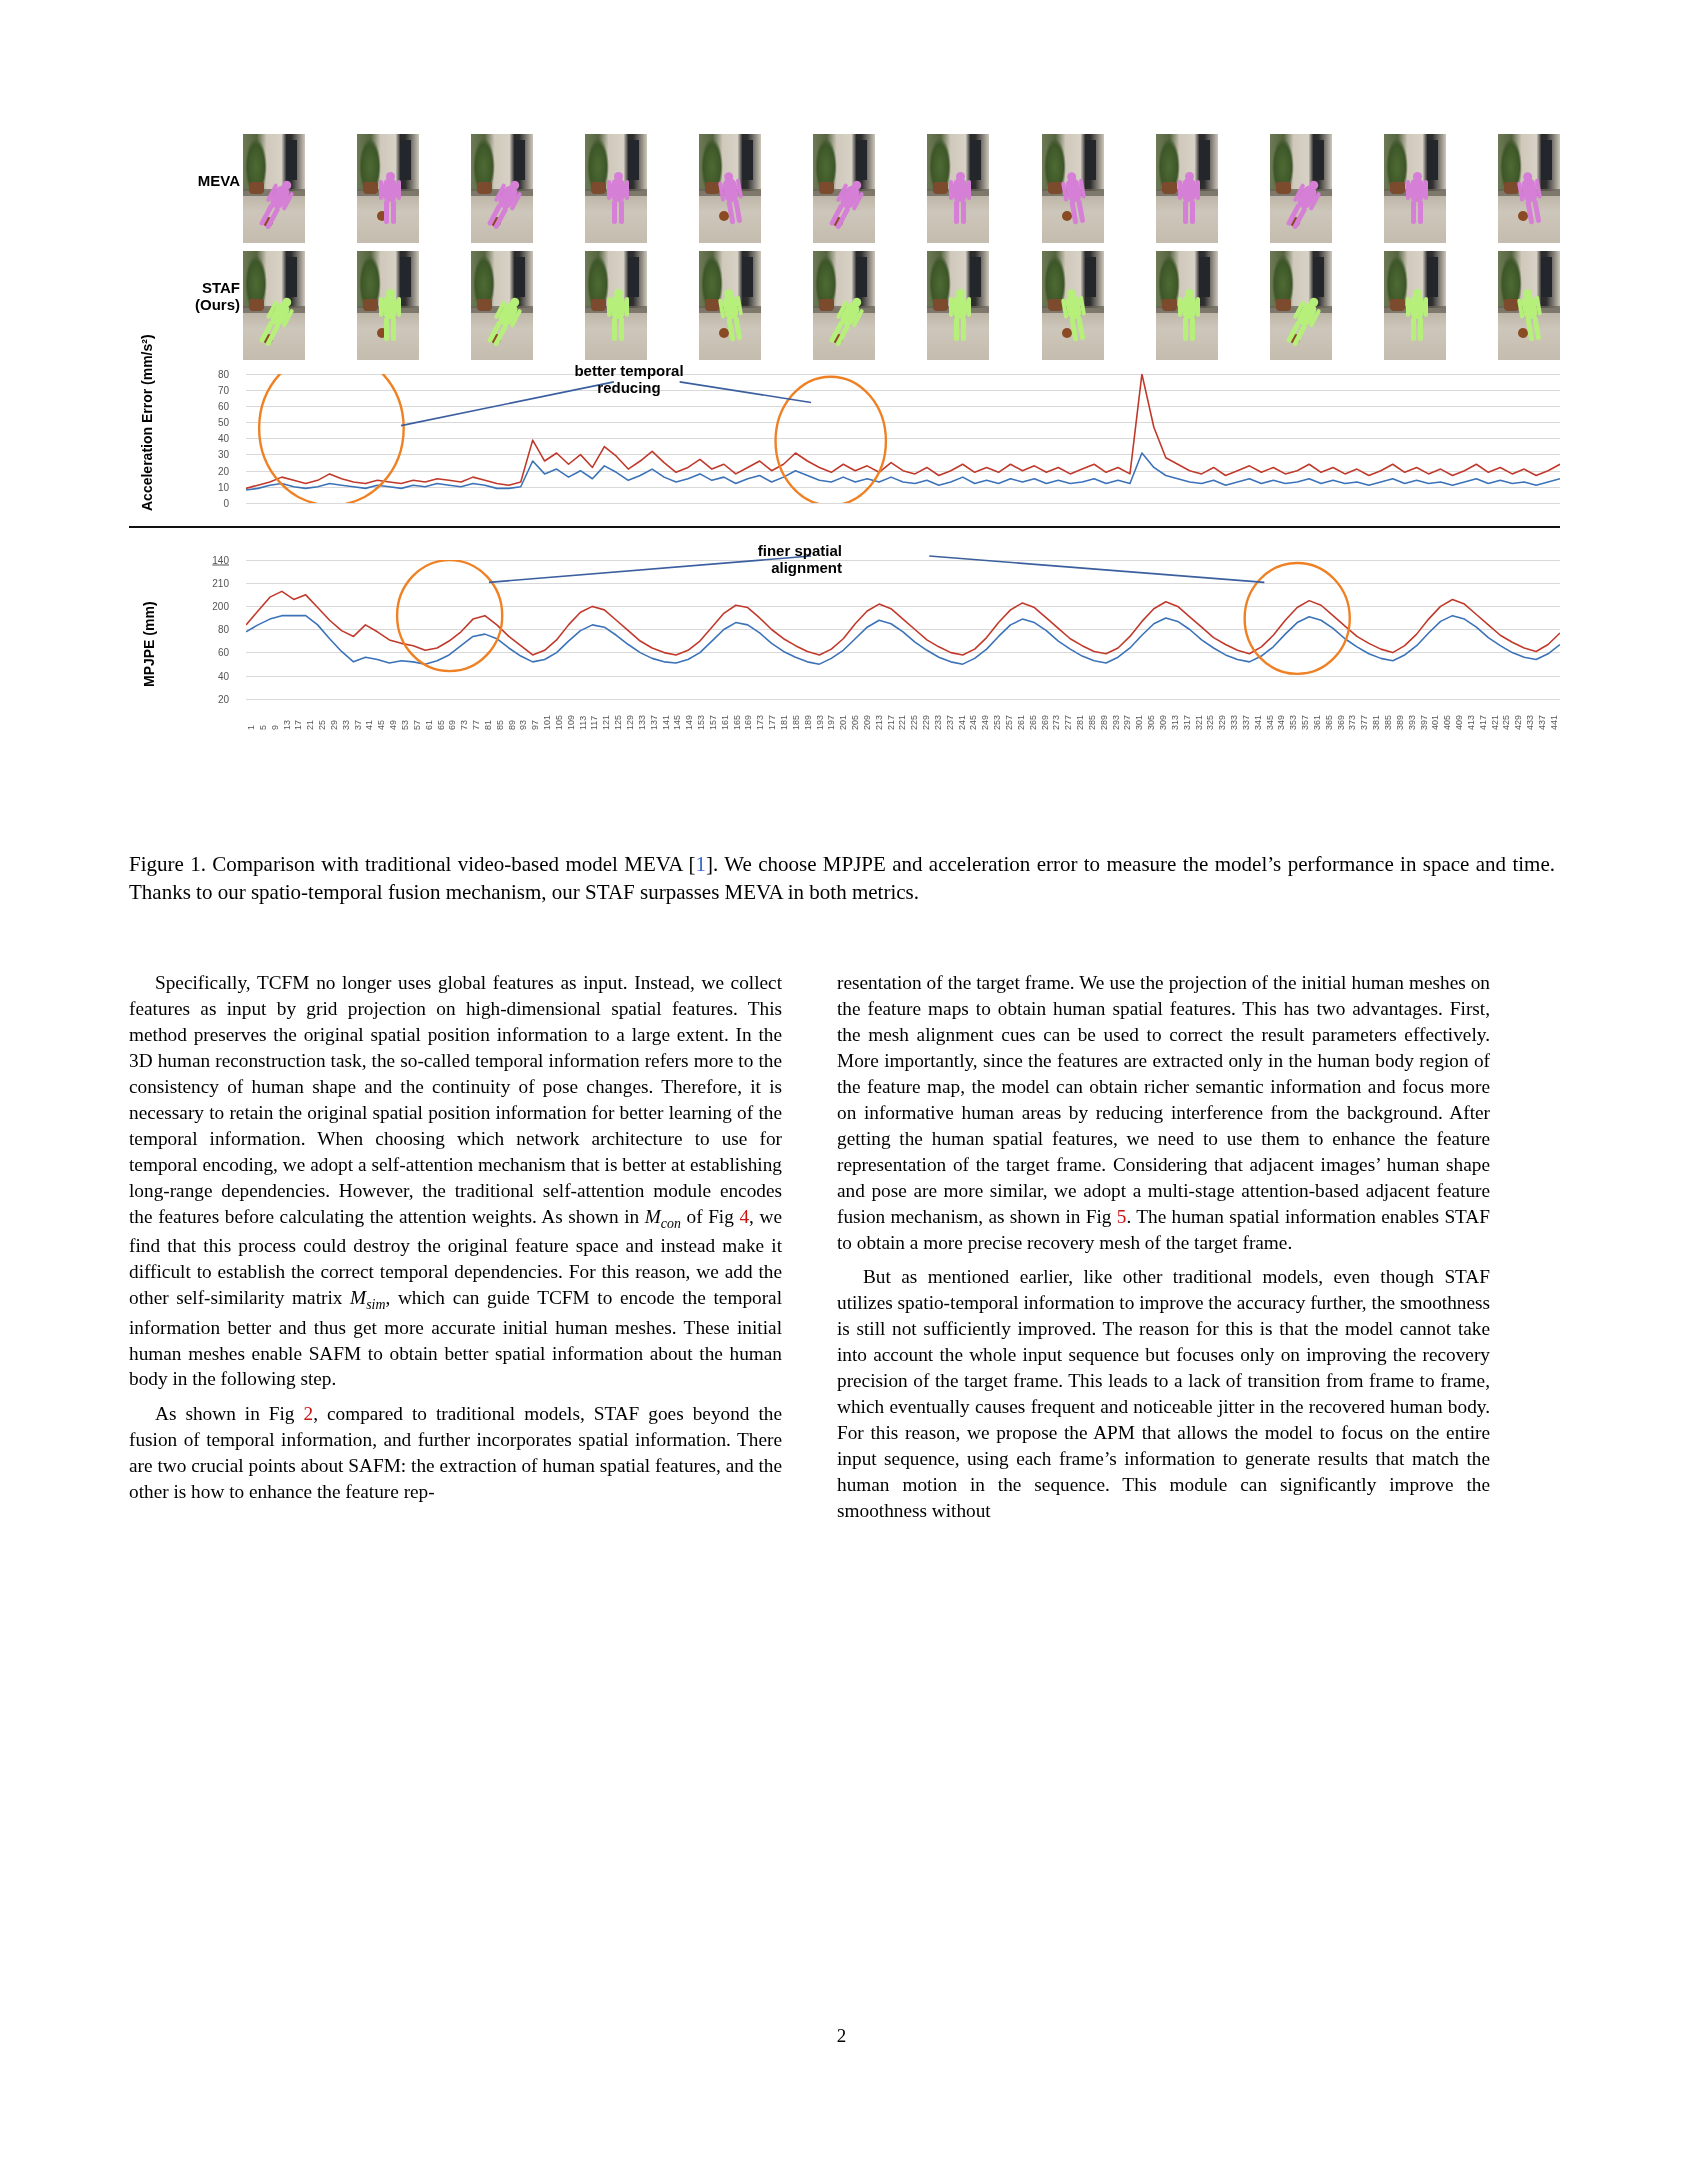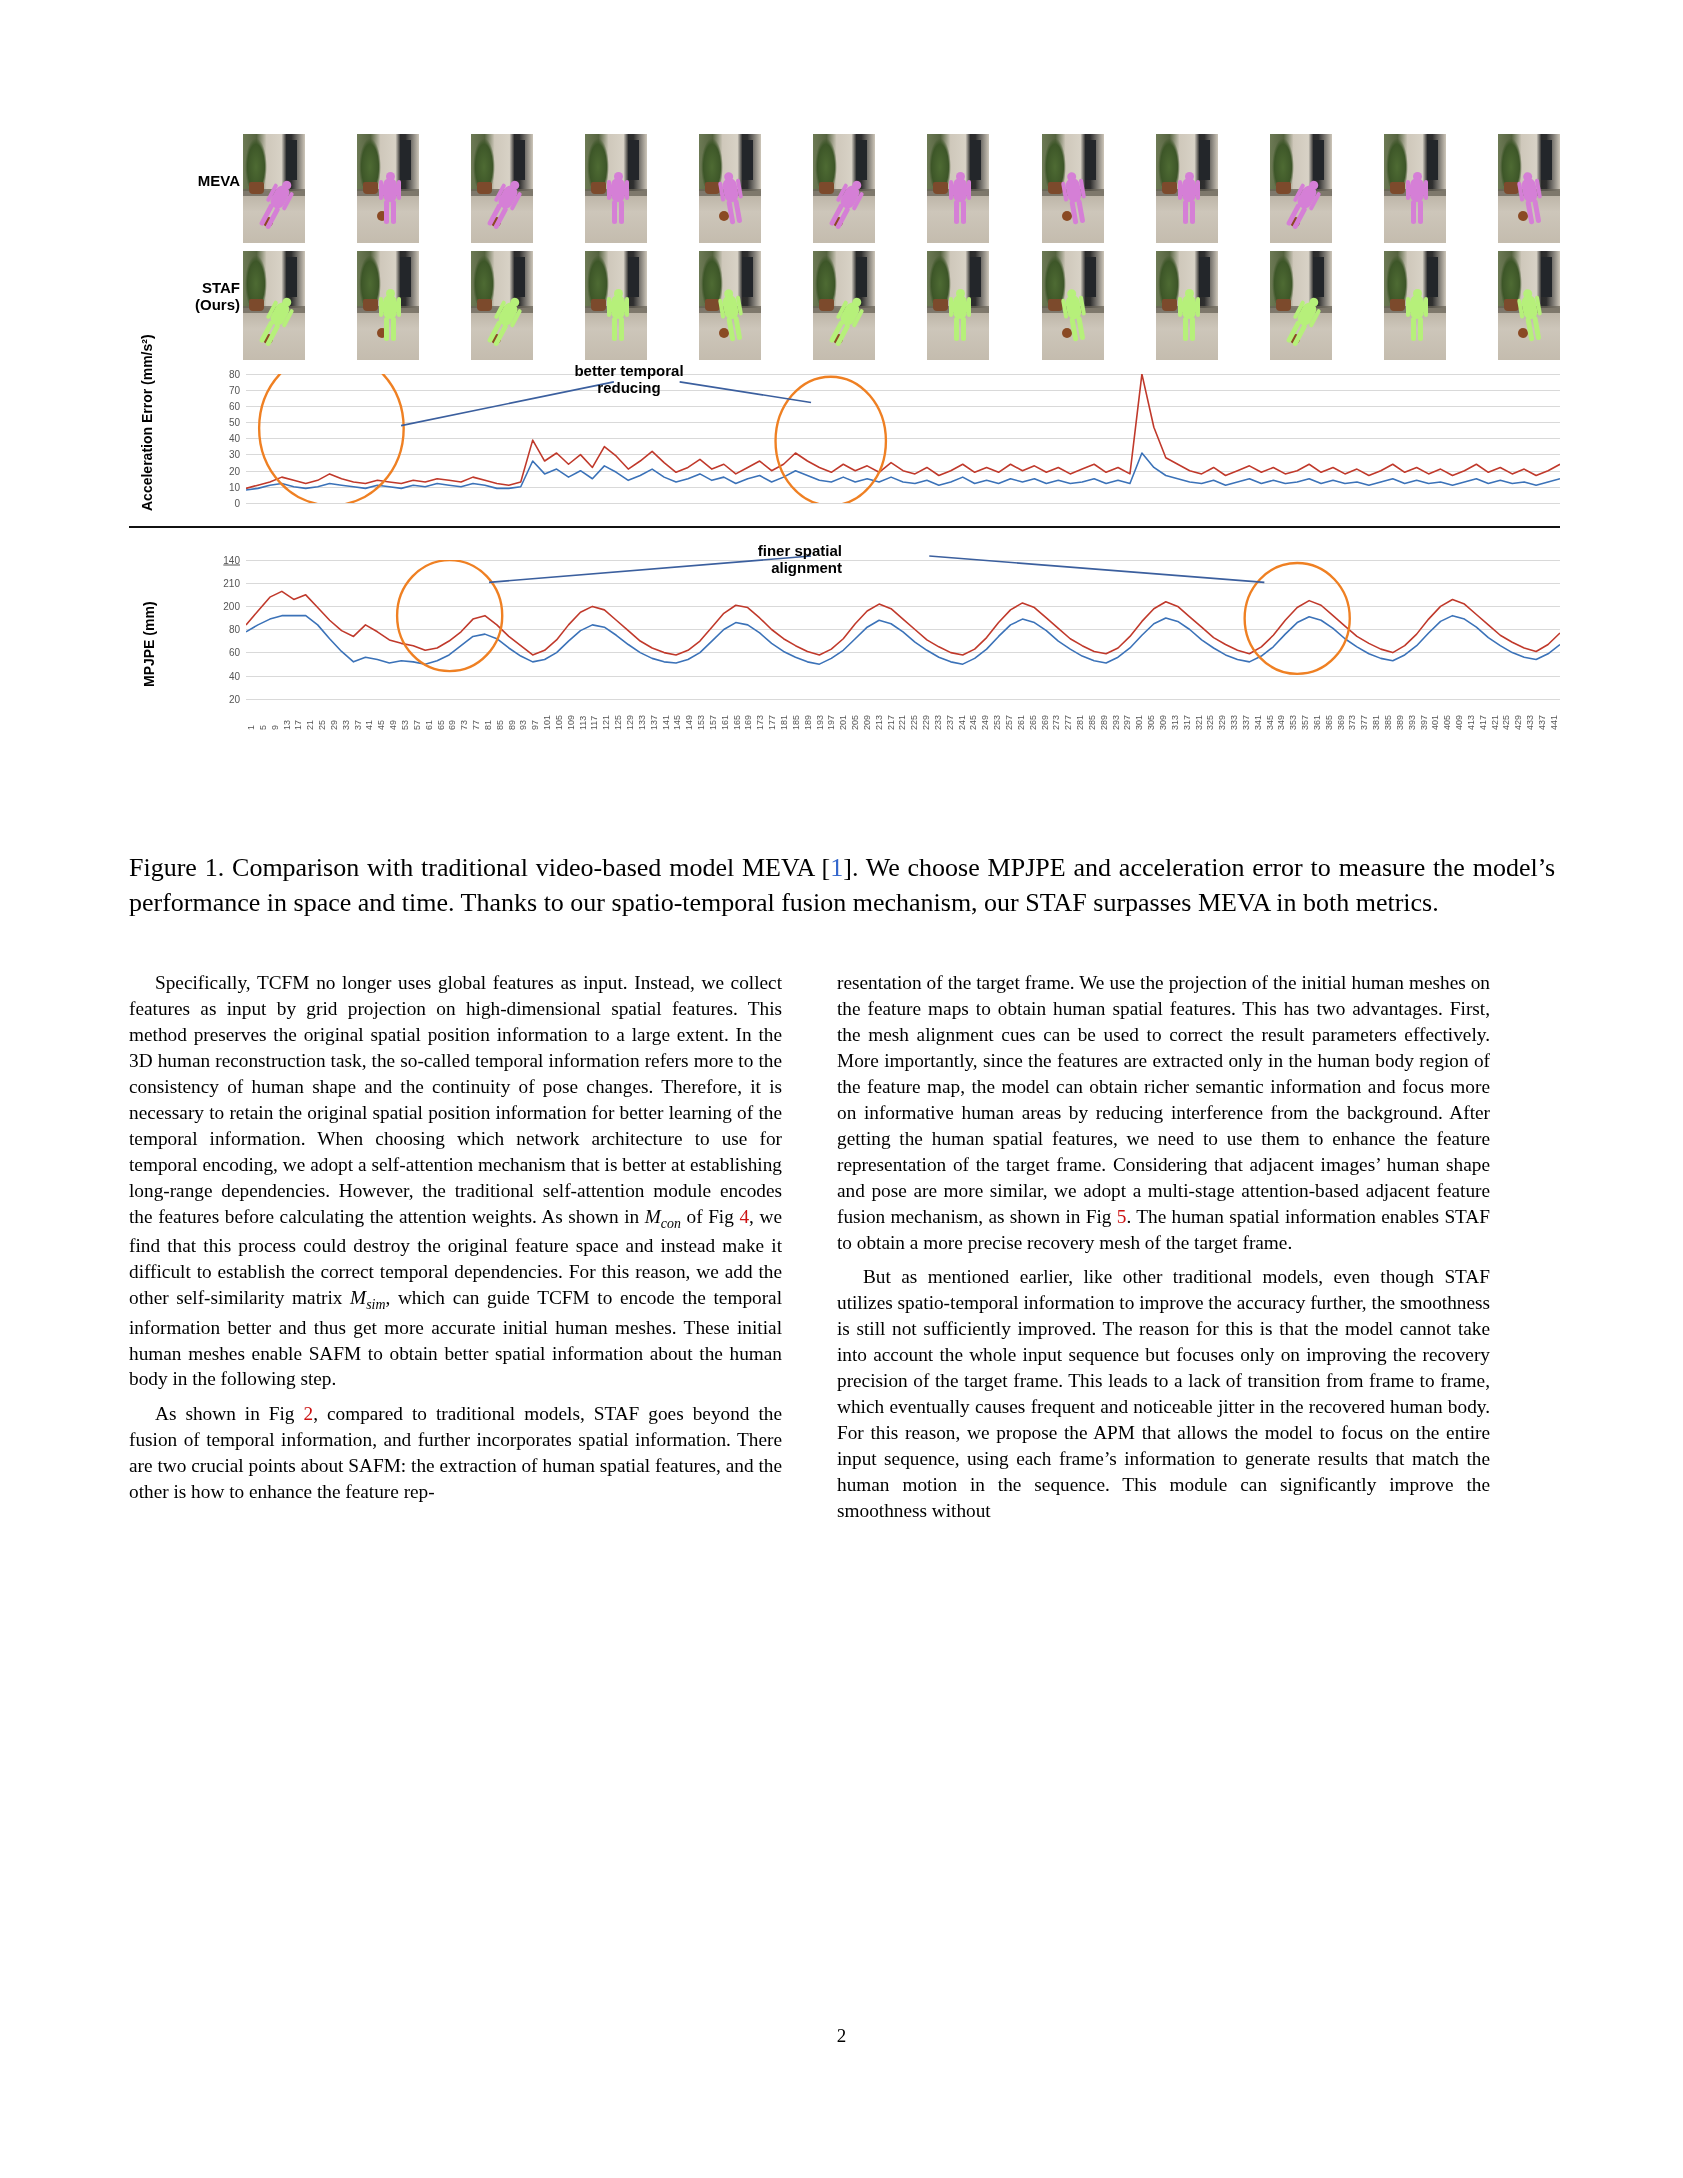--- a/index.html
+++ b/index.html
@@ -48,35 +48,35 @@
       font-family:"Liberation Sans", sans-serif; font-weight:bold; font-size:15px;
       line-height:1.15; color:#000; }
   .legend-line { position:absolute; height:4px; border-radius:2px; }
 
   
   .chart-block { position:relative; }
   .axis-title { position:absolute; font-family:"Liberation Sans", sans-serif;
       font-weight:bold; font-size:14px; color:#000;
       transform:rotate(-90deg); transform-origin:left top; white-space:nowrap; }
   .plot { position:absolute; background:#fff; }
-  .ylab { position:absolute; right:100%; margin-right:6px;
+  .ylab { position:absolute; right:100%; margin-right:17px;
       font-family:"Liberation Sans", sans-serif; font-size:10px; color:#555;
       transform:translateY(-50%); white-space:nowrap; }
   .gridline { position:absolute; left:0; right:0; height:1px; background:#d9d9d9; }
   .ann { position:absolute; font-family:"Liberation Sans", sans-serif;
       font-weight:bold; font-size:15px; text-align:center; line-height:1.15; color:#000; }
   .xticks { position:absolute; left:0; right:0; display:flex;
       justify-content:space-between; }
   .xtick { font-family:"Liberation Sans", sans-serif; font-size:9px; color:#555;
       writing-mode:vertical-rl; transform:rotate(180deg); }
   .sep { position:absolute; left:0; right:0; height:2px; background:#111; }
 
   
   .caption { position:absolute; left:129px; top:851px; width:1426px;
-      font-size:26px; line-height:1.33; text-align:justify; }
+      font-size:21px; line-height:1.33; text-align:justify; }
   .caption .ref { color:#3366cc; }
 
   .col { position:absolute; width:653px; font-size:19.3px; line-height:1.345;
       text-align:justify; }
   .col.left  { left:129px; top:970px; }
   .col.right { left:837px; top:970px; }
   .col p { margin:0 0 0 0; text-indent:26px; }
   .col p.nofirst { text-indent:0; }
   .col p + p { margin-top:9px; }
   .ref-red { color:#cc1111; }

